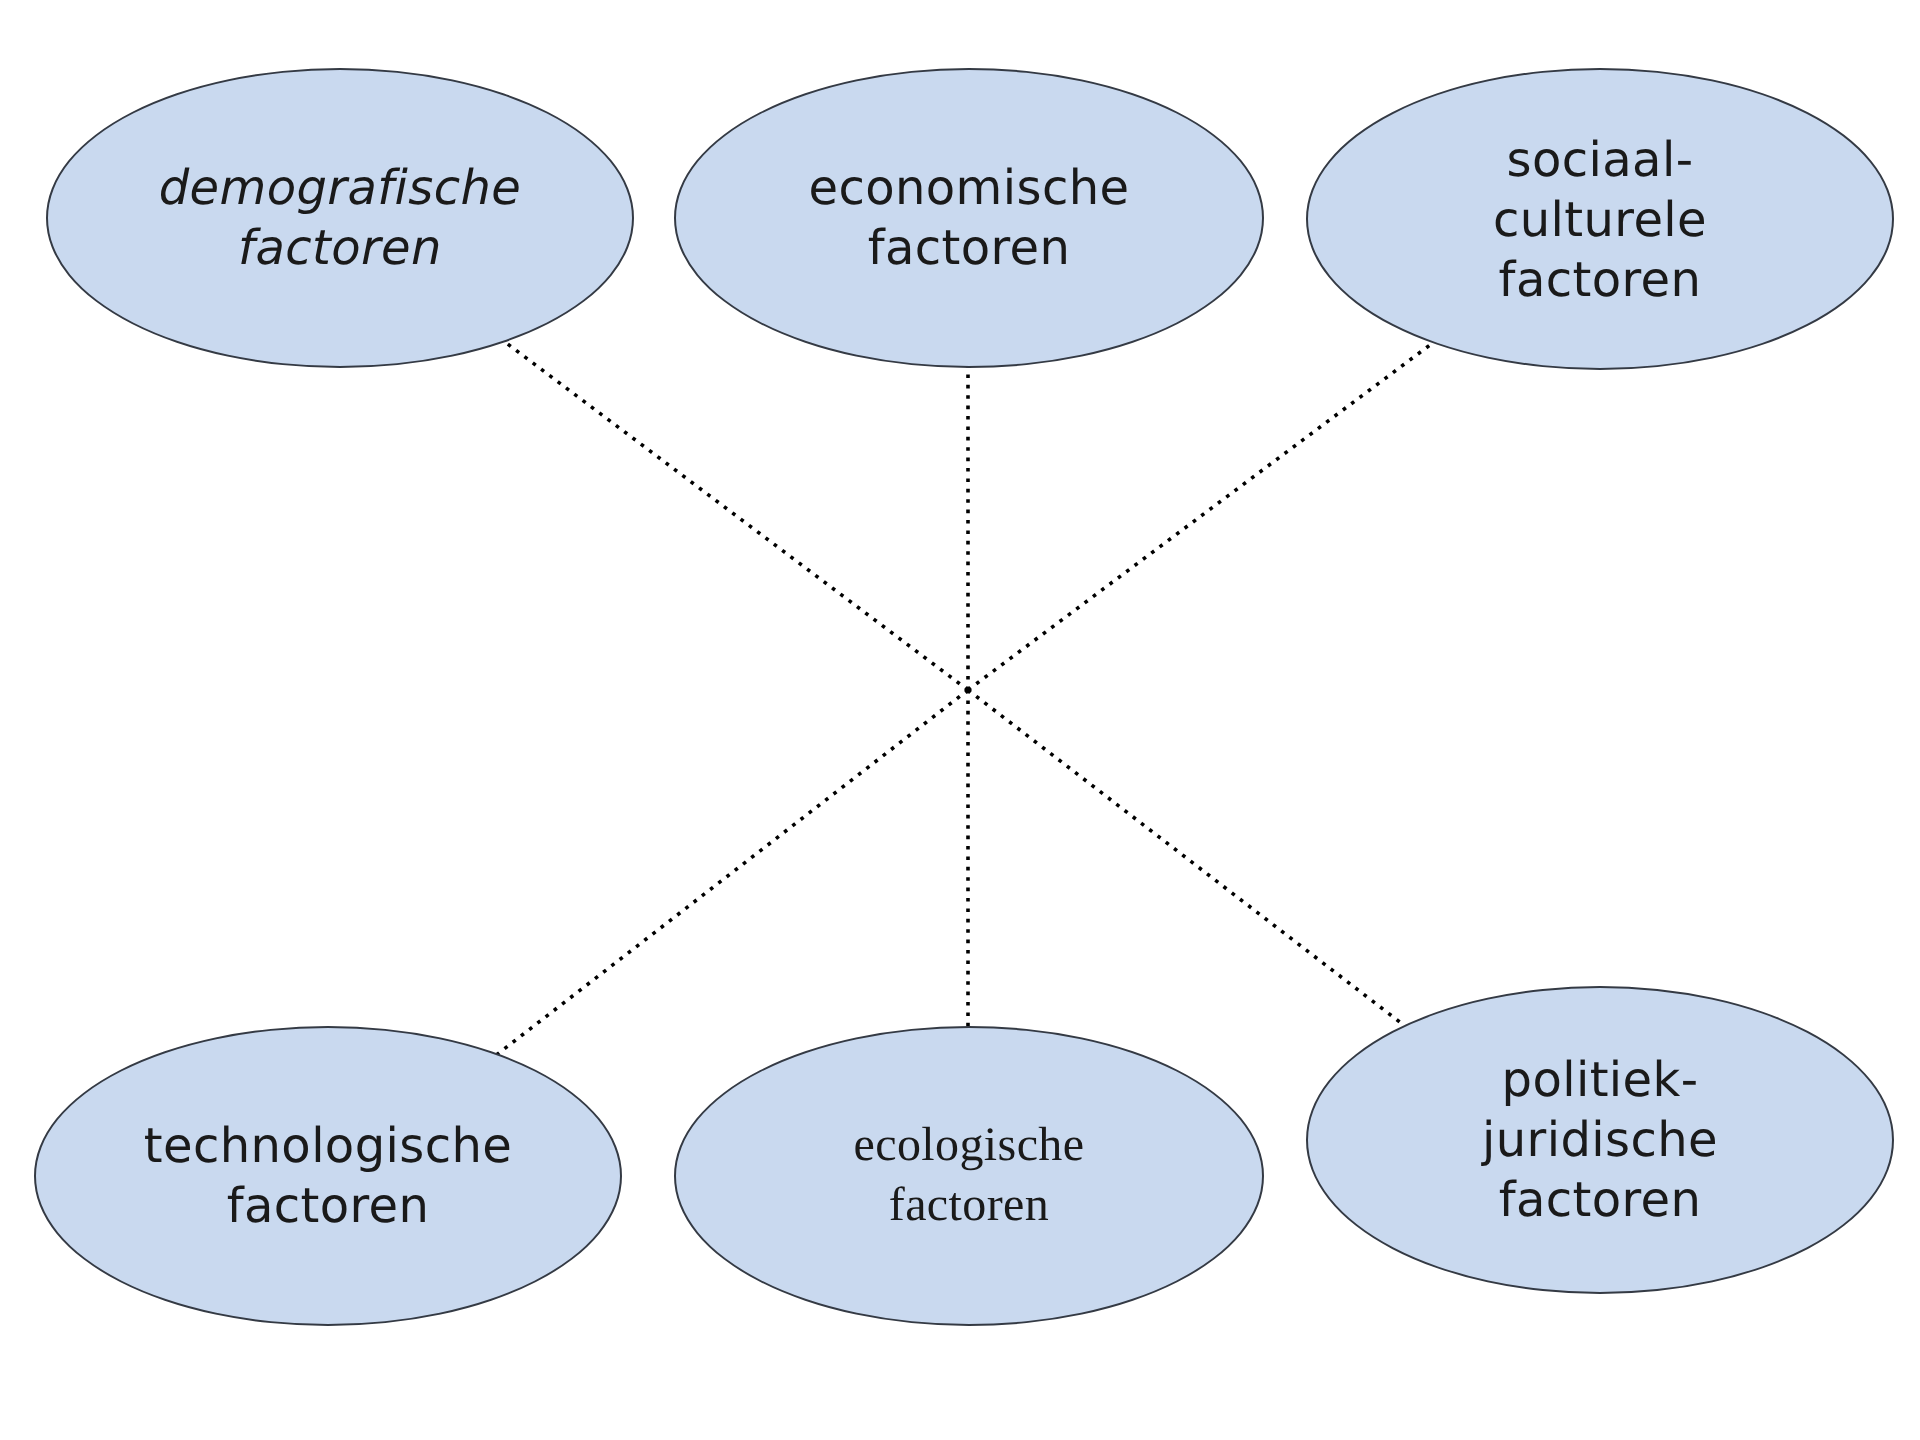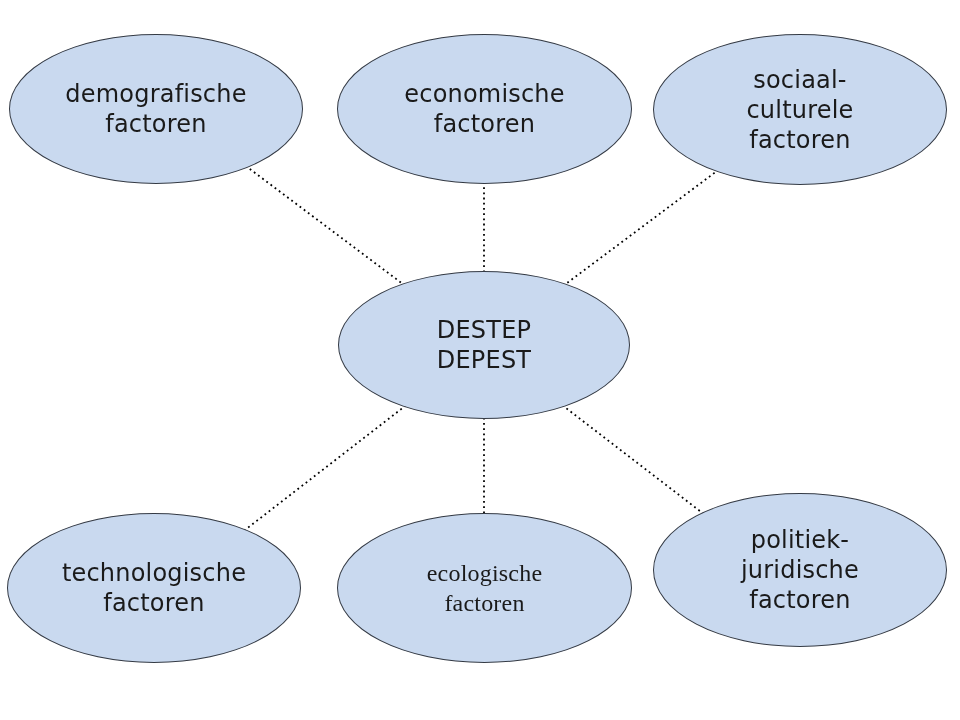--- a/index.html
+++ b/index.html
@@ -41,25 +41,25 @@
   .node-label {
     display: block;
     white-space: pre-line;
     text-align: center;
     color: var(--node-text, #1a1a1a);
     font-size: 24px;
     line-height: 30px;
     letter-spacing: 0.2px;
   }
   
-  .node-tl { left: 9px;  top: 34px;  width: 294px; height: 150px; }
+  .node-tl { left: 23px;  top: 34px;  width: 294px; height: 150px; font-style: italic; }
   .node-tc { left: 337px; top: 34px;  width: 295px; height: 150px; }
   .node-tr { left: 653px; top: 34px;  width: 294px; height: 151px; }
   .node-c  { left: 338px; top: 271px; width: 292px; height: 148px; }
-  .node-bl { left: 7px;  top: 513px; width: 294px; height: 150px; justify-content: center; }
+  .node-bl { left: 17px;  top: 513px; width: 294px; height: 150px; justify-content: center; }
   .node-bc { left: 337px; top: 513px; width: 295px; height: 150px; font-family: Liberation Serif, serif; }
   .node-br { left: 653px; top: 493px; width: 294px; height: 154px; }
 </style>
 </head>
 <body style="background: rgb(255, 255, 255);">
 
 <div class="canvas">
 
   <svg class="connectors" viewBox="0 0 960 720" xmlns="http://www.w3.org/2000/svg">
     <line x1="484" y1="345" x2="170" y2="109"></line>
@@ -79,24 +79,20 @@
     <span class="node-label">economische
 factoren</span>
   </div>
 
   <div class="node node-tr">
     <span class="node-label">sociaal-
 culturele
 factoren</span>
   </div>
 
-  <div class="node node-c">
-    <span class="node-label">DESTEP
-DEPEST</span>
-  </div>
 
   <div class="node node-bl">
     <span class="node-label">technologische
 factoren</span>
   </div>
 
   <div class="node node-bc">
     <span class="node-label">ecologische
 factoren</span>
   </div>

